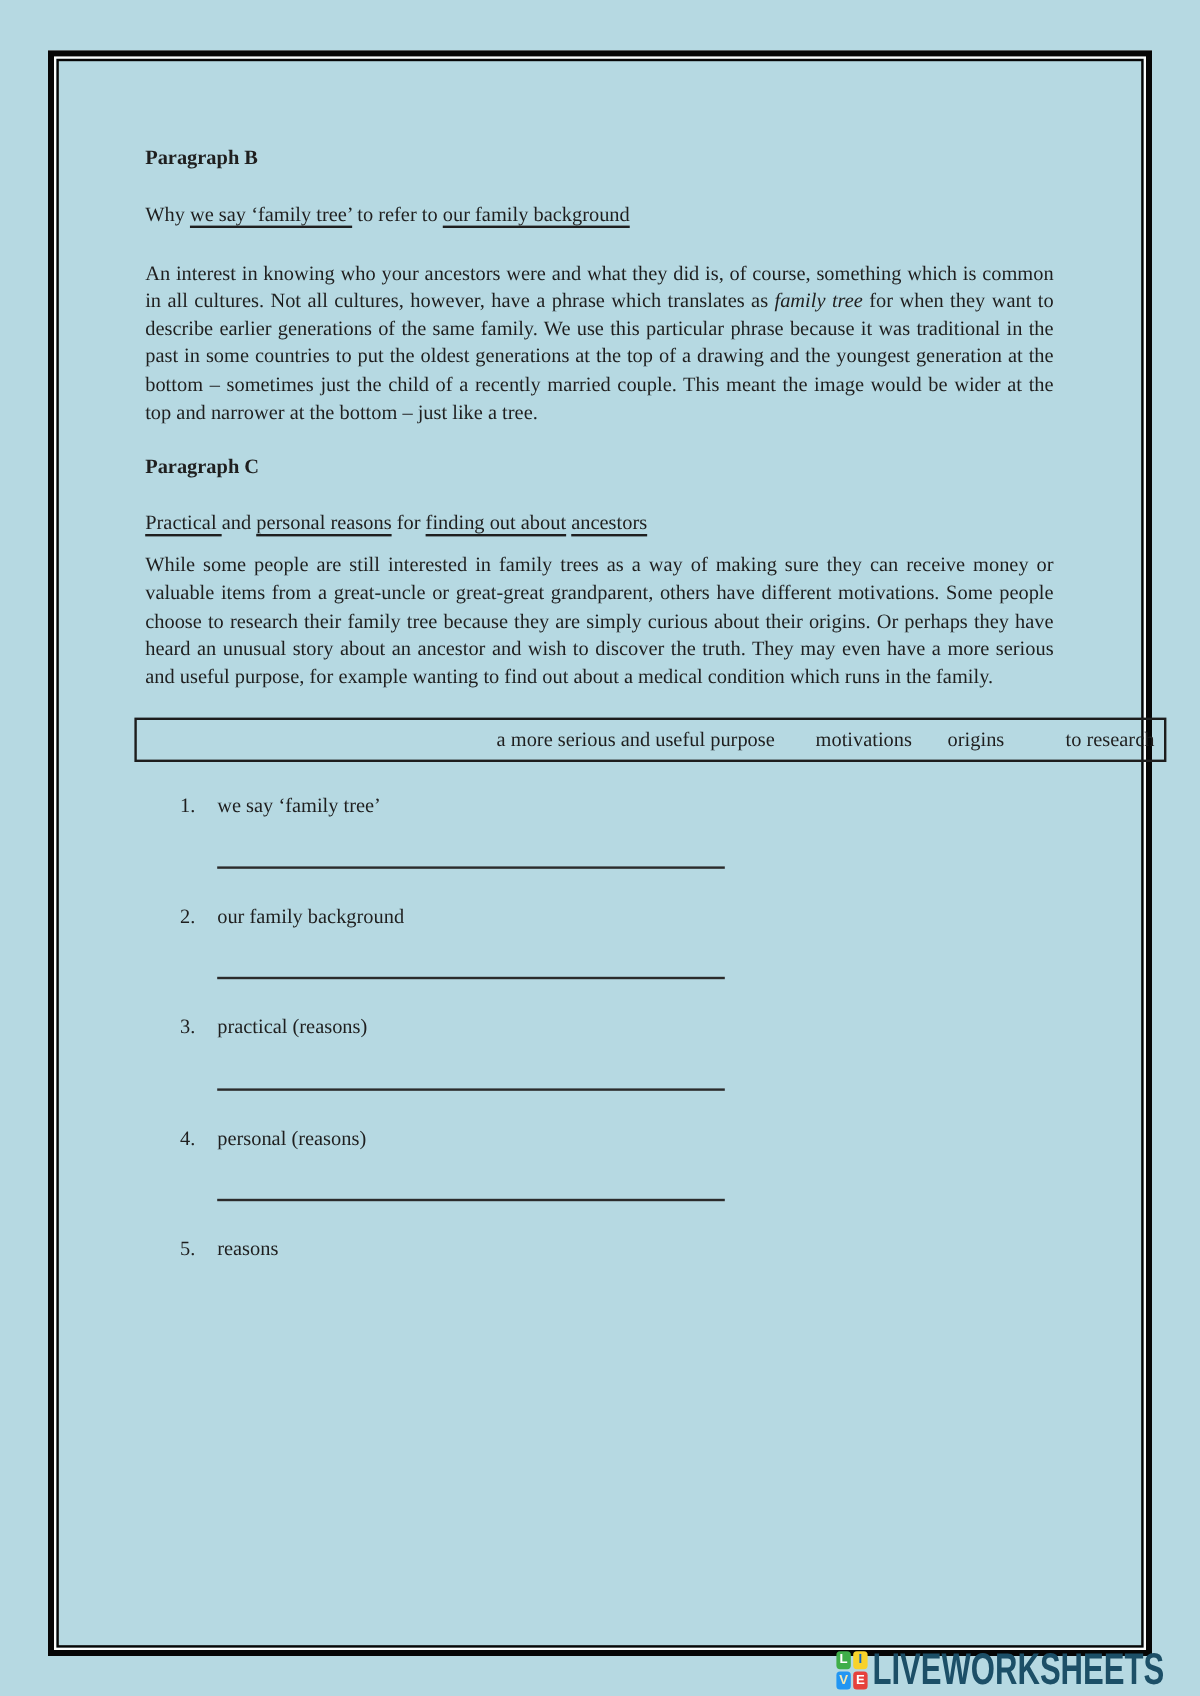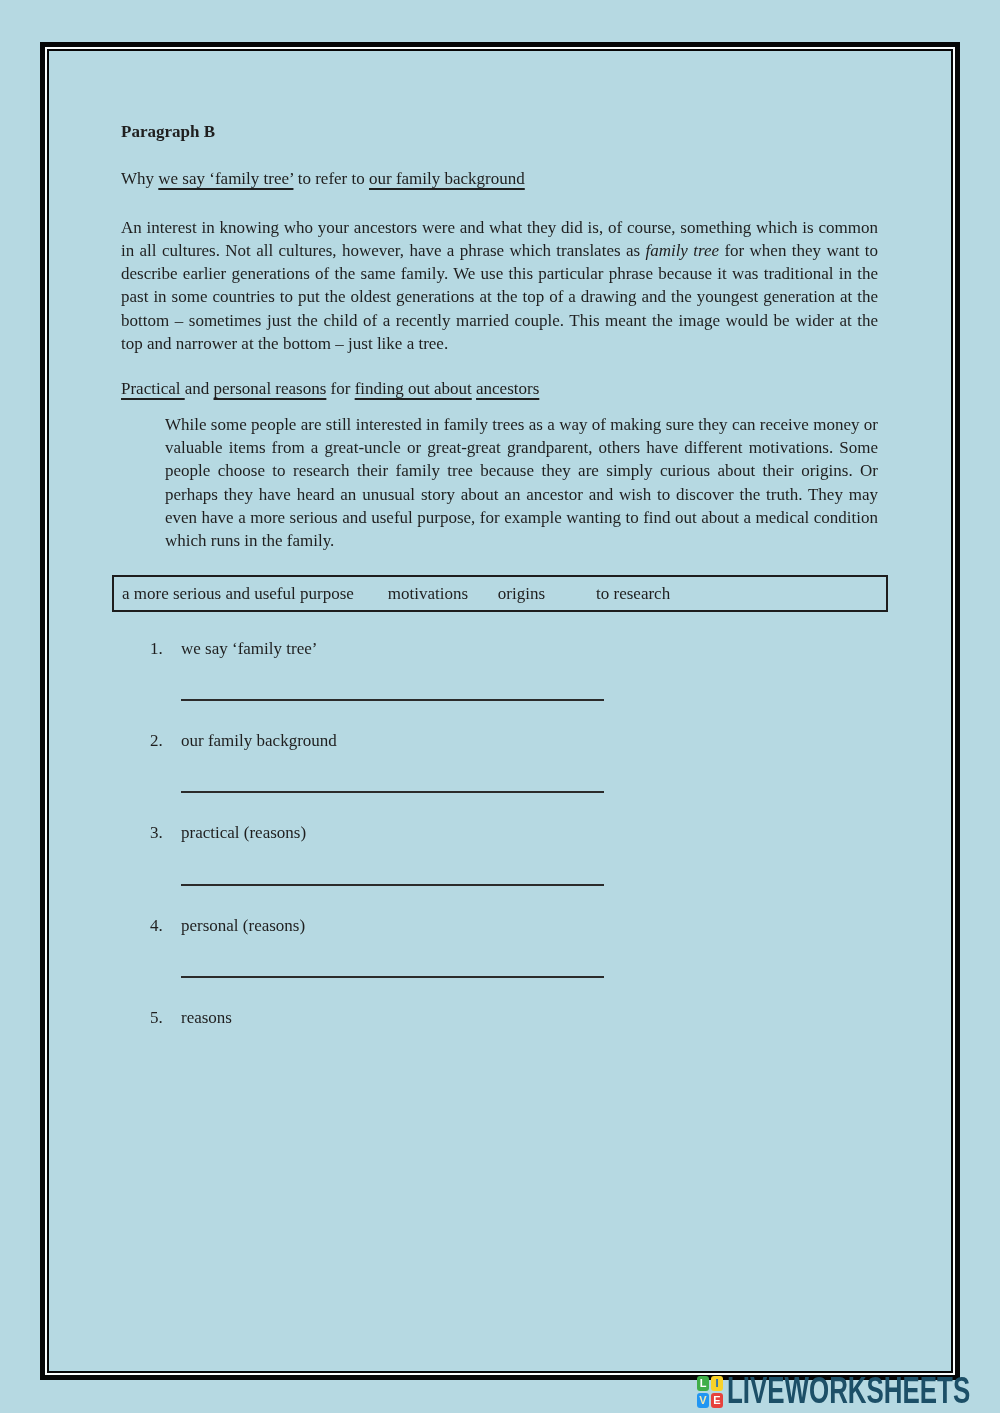--- a/index.html
+++ b/index.html
@@ -22,25 +22,25 @@
     position:absolute; left:121px; top:120px; width:757px;
     font-size:17px; line-height:23.3px;
   }
   .p-label { font-weight:bold; margin-bottom:24px;font-family:Liberation Serif, serif; }
   .heading { font-weight:normal; margin-bottom:25px; white-space:pre-wrap; }
   .heading .u { text-decoration:underline; text-decoration-thickness:1.8px; text-underline-offset:4px; }
   .bodytext { text-align:justify; margin-bottom:22px; }
   .bodytext .it { font-style:italic; }
   .p-label-c { font-weight:bold; margin-bottom:23px; }
   .heading-c { margin-bottom:12px; }
-  .bodytext-c { margin-bottom:23px;margin-left:44px; }
+  .bodytext-c { margin-bottom:23px; }
   .instruction { font-weight:bold; text-align:justify; margin-bottom:23px; }
   .word-box {
-    box-sizing:border-box; margin-left:-9px; width:776px;
-    border:2px solid #1d1d1d; padding:5px 8px 4px 8px; background:transparent;
+    box-sizing:border-box; margin-left:-9px; width:860px;
+    border:2px solid #1d1d1d; padding:5px 8px 4px 8px; background:transparent;text-align:right;
   }
   .box-line { white-space:pre-wrap; margin-bottom:20px; }
   .box-line:last-child { margin-bottom:0; }
   .questions { margin-top:25px; }
   .q-row { display:flex; }
   .q-num { flex:none; width:31px; margin-left:29px; }
   .q-blank {
     margin-left:60px; width:423px; height:39px;
     border-bottom:2px solid #2b2b2b; margin-bottom:28px;
   }
@@ -72,20 +72,21 @@
 </div>
 
 <div class="content">
 
   <div class="p-label">Paragraph B</div>
 
   <div class="heading"><span>Why </span><span class="u">we say ‘family tree’</span><span> to refer to </span><span class="u">our family background</span></div>
 
   <div class="bodytext"><span>An interest in knowing who your ancestors were and what they did is, of course, something which is common in all cultures. Not all cultures, however, have a phrase which translates as </span><span class="it">family tree</span><span> for when they want to describe earlier generations of the same family. We use this particular phrase because it was traditional in the past in some countries to put the oldest generations at the top of a drawing and the youngest generation at the bottom – sometimes just the child of a recently married couple. This meant the image would be wider at the top and narrower at the bottom – just like a tree.</span></div>
 
+  <div class="p-label p-label-c">Paragraph C</div>
 
   <div class="heading heading-c"><span class="u">Practical </span><span>and </span><span class="u">personal reasons</span><span> for </span><span class="u">finding out about</span><span> </span><span class="u">ancestors</span></div>
 
   <div class="bodytext bodytext-c">While some people are still interested in family trees as a way of making sure they can receive money or valuable items from a great-uncle or great-great grandparent, others have different motivations. Some people choose to research their family tree because they are simply curious about their origins. Or perhaps they have heard an unusual story about an ancestor and wish to discover the truth. They may even have a more serious and useful purpose, for example wanting to find out about a medical condition which runs in the family.</div>
 
 
   <div class="word-box">
     <div class="box-line">a more serious and useful purpose        motivations       origins            to research</div>
   </div>
 

